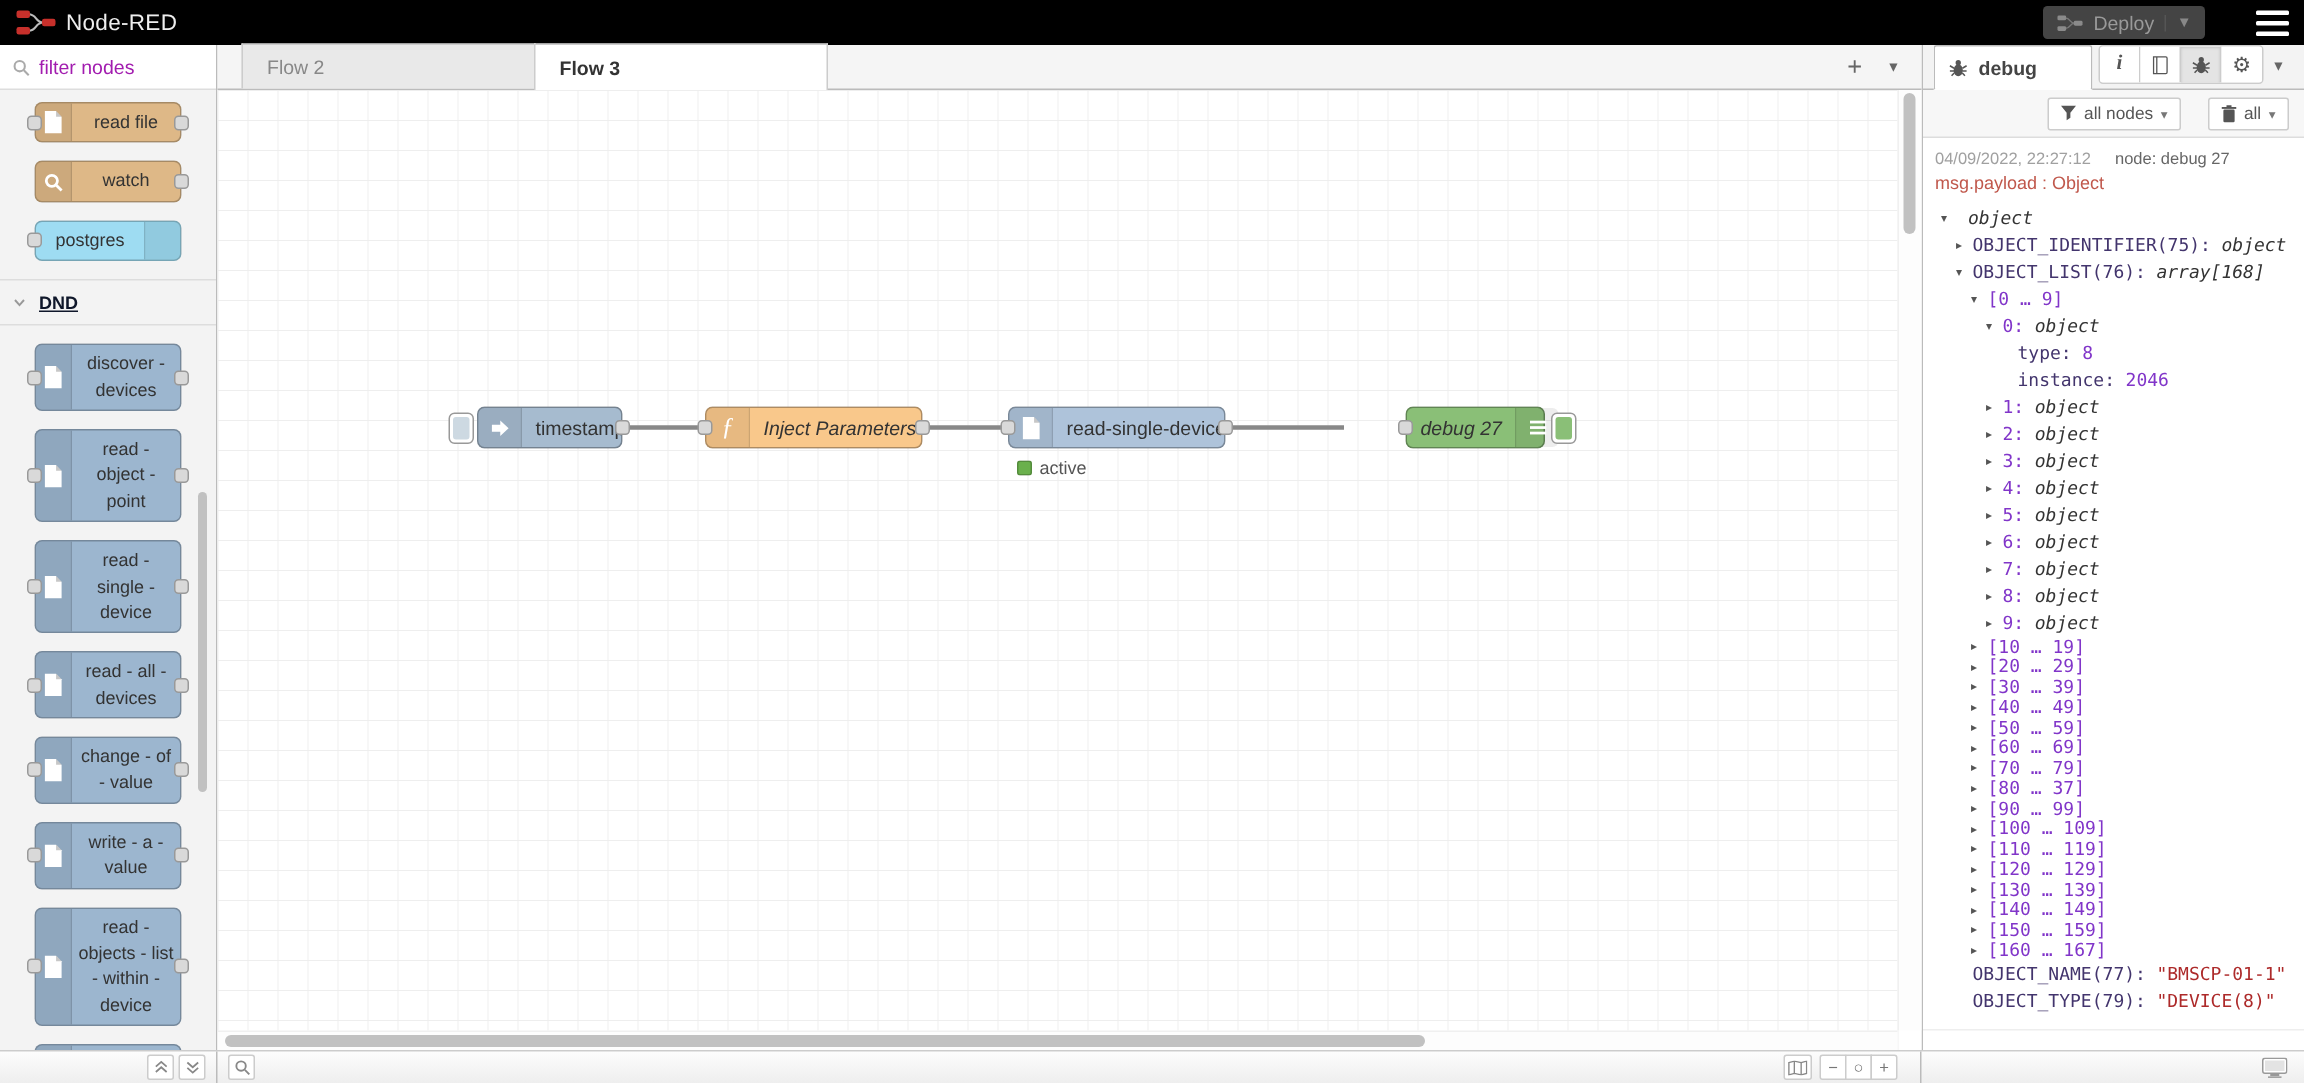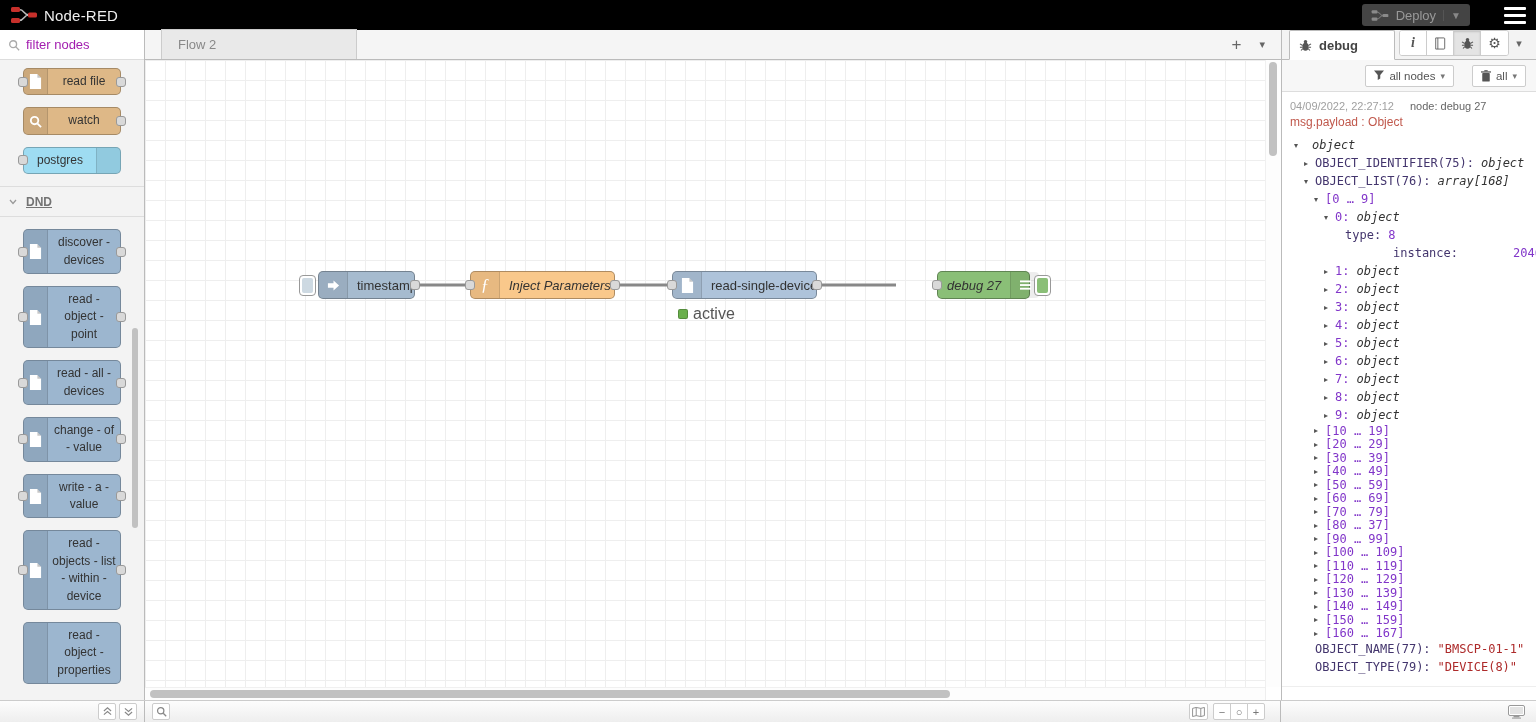--- a/index.html
+++ b/index.html
@@ -23,21 +23,21 @@
   .palette { width:145px; background:#f3f3f3; border-right:1px solid #bbb; display:flex; flex-direction:column; position:relative; }
   .palette-search { height:30px; background:#fff; border-bottom:1px solid #ddd; display:flex; align-items:center; gap:6px; padding:0 8px; color:#a21caf; font-size:13px; flex:none; }
   .palette-scroll { flex:1; overflow:hidden; padding-top:8px; position:relative; }
   .pnode { position:relative; width:98px; margin:0 auto 12px; border:1px solid rgba(0,0,0,.25); border-radius:5px; display:flex; min-height:25px; font-size:12px; color:#333; cursor:grab; }
   .pnode .nicon { width:24px; flex:none; background:rgba(0,0,0,.08); display:flex; align-items:center; justify-content:center; }
   .pnode .nicon.ic-left { border-right:1px solid rgba(0,0,0,.12); border-radius:4px 0 0 4px; }
   .pnode .nicon.ic-right { border-left:1px solid rgba(0,0,0,.12); border-radius:0 4px 4px 0; }
   .pnode .nlabel { flex:1; display:flex; align-items:center; justify-content:center; text-align:center; padding:4px 3px; line-height:1.45; }
   .port { position:absolute; width:10px; height:10px; background:#d9d9d9; border:1px solid #999; border-radius:3px; top:50%; margin-top:-5px; z-index:2; }
   .port.pl { left:-6px; } .port.pr { right:-6px; }
-  .pcat { background:#f3f3f3; border-top:1px solid #ddd; border-bottom:1px solid #ddd; height:31px; display:flex; align-items:center; gap:9px; padding:0 9px; font-weight:bold; font-size:12px; color:#737373; margin:4px 0 12px; cursor:pointer;text-decoration:underline; }
+  .pcat { background:#f3f3f3; border-top:1px solid #ddd; border-bottom:1px solid #ddd; height:31px; display:flex; align-items:center; gap:9px; padding:0 9px; font-weight:bold; font-size:12px; color:#0f172a; margin:4px 0 12px; cursor:pointer;text-decoration:underline; }
   .palette-vscroll { position:absolute; right:6px; top:298px; width:6px; height:200px; background:#c1c1c1; border-radius:3px; }
 
   
   .workspace { flex:1; min-width:0; display:flex; flex-direction:column; }
   .tabbar { height:30px; background:#f5f5f5; border-bottom:1px solid #bbb; display:flex; align-items:flex-end; position:relative; }
   .tabs { display:flex; margin-left:16px; height:30px; }
   .tab { width:196px; height:30px; background:#e9e9e9; border:1px solid #ccc; border-bottom:none; display:flex; align-items:center; padding:0 16px; font-size:13px; color:#888; cursor:pointer; margin-right:-1px; }
   .tab.active { background:#fff; color:#333; font-weight:bold; position:relative; z-index:2; margin-bottom:-1px; height:31px; }
   .tab-actions { margin-left:auto; display:flex; align-items:center; gap:18px; padding-right:16px; height:30px; color:#666; }
   .tab-add { font-size:17px; color:#666; cursor:pointer; line-height:1; }
@@ -50,21 +50,21 @@
   .cnode { position:absolute; height:28px; border:1px solid rgba(0,0,0,.3); border-radius:5px; display:flex; font-size:13px; color:#333; cursor:pointer; }
   .cnode .nicon { width:29px; flex:none; background:rgba(0,0,0,.07); display:flex; align-items:center; justify-content:center; }
   .cnode .nicon.ic-left { border-right:1px solid rgba(0,0,0,.12); border-radius:4px 0 0 4px; }
   .cnode .nicon.ic-right { border-left:1px solid rgba(0,0,0,.12); border-radius:0 4px 4px 0; }
   .cnode .nlabel { flex:1; display:flex; align-items:center; justify-content:center; padding:0 9px; white-space:nowrap; }
   .cnode .nlabel.it { font-style:italic; }
   .fn-glyph { color:#fff; font-size:17px; font-style:italic; font-family:"Liberation Serif", serif; }
   .nbtn { position:absolute; top:3px; width:17px; height:21px; background:#fff; border:1px solid #999; border-radius:4px; padding:2px; cursor:pointer; }
   .nbtn .inner { width:100%; height:100%; border-radius:2px; }
   .nbtn.bl { left:-20px; } .nbtn.br { right:-22px; }
-  .nstatus { position:absolute; top:33px; left:5px; display:flex; align-items:center; gap:5px; font-size:16px; color:#555; }
+  .nstatus { position:absolute; top:33px; left:5px; display:flex; align-items:center; gap:5px; font-size:12px; color:#555; }
   .nstatus .dot { width:10px; height:10px; border-radius:2px; border:1px solid rgba(0,0,0,.2); }
   .canvas-vtrack { position:absolute; right:0; top:0; bottom:13px; width:16px; background:#fdfdfd; border-left:1px solid #f0f0f0; }
   .canvas-vthumb { position:absolute; right:4px; top:2px; width:8px; height:94px; background:#c1c1c1; border-radius:4px; }
   .canvas-htrack { position:absolute; left:0; right:16px; bottom:0; height:13px; background:#fdfdfd; border-top:1px solid #f0f0f0; }
   .canvas-hthumb { position:absolute; left:5px; bottom:2px; width:800px; height:8px; background:#c1c1c1; border-radius:4px; }
 
   
   .sidebar { width:255px; border-left:1px solid #bbb; background:#f7f7f7; display:flex; flex-direction:column; }
   .sidebar-tabs { height:30px; background:#f3f3f3; border-bottom:1px solid #bbb; display:flex; align-items:flex-end; padding:0 7px; position:relative; }
   .debug-tab { width:106px; height:30px; margin-bottom:-1px; background:#fff; border:1px solid #bbb; border-bottom-color:#fff; border-radius:2px 2px 0 0; display:flex; align-items:center; gap:7px; padding:0 9px; font-weight:bold; color:#444; cursor:pointer; z-index:2; }
@@ -207,20 +207,31 @@
             <div class="port pl"></div>
             <div class="port pr"></div>
           </div>
           <div class="pnode" style="background: rgb(156, 182, 207);">
             <div class="nicon ic-left">
               <svg width="13" height="15" viewBox="0 0 14 16">
                 <path d="M1 0h8l4 4v12H1z" fill="#fff"></path>
                 <path d="M9 0v4h4z" fill="rgba(0,0,0,0.22)"></path>
               </svg>
             </div>
+            <div class="nlabel">read - single - device</div>
+            <div class="port pl"></div>
+            <div class="port pr"></div>
+          </div>
+          <div class="pnode" style="background: rgb(156, 182, 207);">
+            <div class="nicon ic-left">
+              <svg width="13" height="15" viewBox="0 0 14 16">
+                <path d="M1 0h8l4 4v12H1z" fill="#fff"></path>
+                <path d="M9 0v4h4z" fill="rgba(0,0,0,0.22)"></path>
+              </svg>
+            </div>
             <div class="nlabel">read - all - devices</div>
             <div class="port pl"></div>
             <div class="port pr"></div>
           </div>
           <div class="pnode" style="background: rgb(156, 182, 207);">
             <div class="nicon ic-left">
               <svg width="13" height="15" viewBox="0 0 14 16">
                 <path d="M1 0h8l4 4v12H1z" fill="#fff"></path>
                 <path d="M9 0v4h4z" fill="rgba(0,0,0,0.22)"></path>
               </svg>
@@ -256,20 +267,21 @@
             <div class="nlabel">read - object - properties</div>
           </div>
         </div>
       <div class="palette-vscroll"></div>
     </div>
 
     <div class="workspace">
       <div class="tabbar">
         <div class="tabs" id="flow-tabs">
             <div class="tab">Flow 2</div>
+            <div class="tab active">Flow 3</div>
           </div>
         <div class="tab-actions">
           <span class="tab-add">+</span>
           <span class="tab-caret">▾</span>
         </div>
       </div>
       <div class="canvas" id="canvas">
         <svg class="wires" id="wires">
             <line x1="271" x2="324" y1="225" y2="225" stroke="#888888" stroke-width="3"></line>
             <line x1="473" x2="526" y1="225" y2="225" stroke="#888888" stroke-width="3"></line>
@@ -393,21 +405,21 @@
             <span class="dmsg-node">node: debug 27</span>
           </div>
           <div class="dmsg-path">msg.payload : Object</div>
           <div class="tree" id="debug-tree">
               <div class="trow" style="padding-left: 0px;"><span class="arr">▾</span><span class="v-meta">object</span></div>
               <div class="trow" style="padding-left: 10px;"><span class="arr">▸</span><span class="k-key">OBJECT_IDENTIFIER(75):</span><span class="v-meta">object</span></div>
               <div class="trow" style="padding-left: 10px;"><span class="arr">▾</span><span class="k-key">OBJECT_LIST(76):</span><span class="v-meta">array[168]</span></div>
               <div class="trow" style="padding-left: 20px;"><span class="arr">▾</span><span class="k-num">[0 … 9]</span></div>
               <div class="trow" style="padding-left: 30px;"><span class="arr">▾</span><span class="k-num">0:</span><span class="v-meta">object</span></div>
               <div class="trow" style="padding-left: 40px;"><span class="arr"></span><span class="k-key">type:</span><span class="v-num">8</span></div>
-              <div class="trow" style="padding-left: 40px; gap: 48px;"><span class="arr"></span><span class="k-key">instance:</span><span class="v-num">2046</span></div>
+              <div class="trow" style="padding-left: 40px;"><span class="arr"></span><span class="k-key">instance:</span><span class="v-num">2046</span></div>
               <div class="trow" style="padding-left: 30px;"><span class="arr">▸</span><span class="k-num">1:</span><span class="v-meta">object</span></div>
               <div class="trow" style="padding-left: 30px;"><span class="arr">▸</span><span class="k-num">2:</span><span class="v-meta">object</span></div>
               <div class="trow" style="padding-left: 30px;"><span class="arr">▸</span><span class="k-num">3:</span><span class="v-meta">object</span></div>
               <div class="trow" style="padding-left: 30px;"><span class="arr">▸</span><span class="k-num">4:</span><span class="v-meta">object</span></div>
               <div class="trow" style="padding-left: 30px;"><span class="arr">▸</span><span class="k-num">5:</span><span class="v-meta">object</span></div>
               <div class="trow" style="padding-left: 30px;"><span class="arr">▸</span><span class="k-num">6:</span><span class="v-meta">object</span></div>
               <div class="trow" style="padding-left: 30px;"><span class="arr">▸</span><span class="k-num">7:</span><span class="v-meta">object</span></div>
               <div class="trow" style="padding-left: 30px;"><span class="arr">▸</span><span class="k-num">8:</span><span class="v-meta">object</span></div>
               <div class="trow" style="padding-left: 30px;"><span class="arr">▸</span><span class="k-num">9:</span><span class="v-meta">object</span></div>
               <div class="trow compact" style="padding-left: 20px;"><span class="arr">▸</span><span class="k-num">[10 … 19]</span></div>

